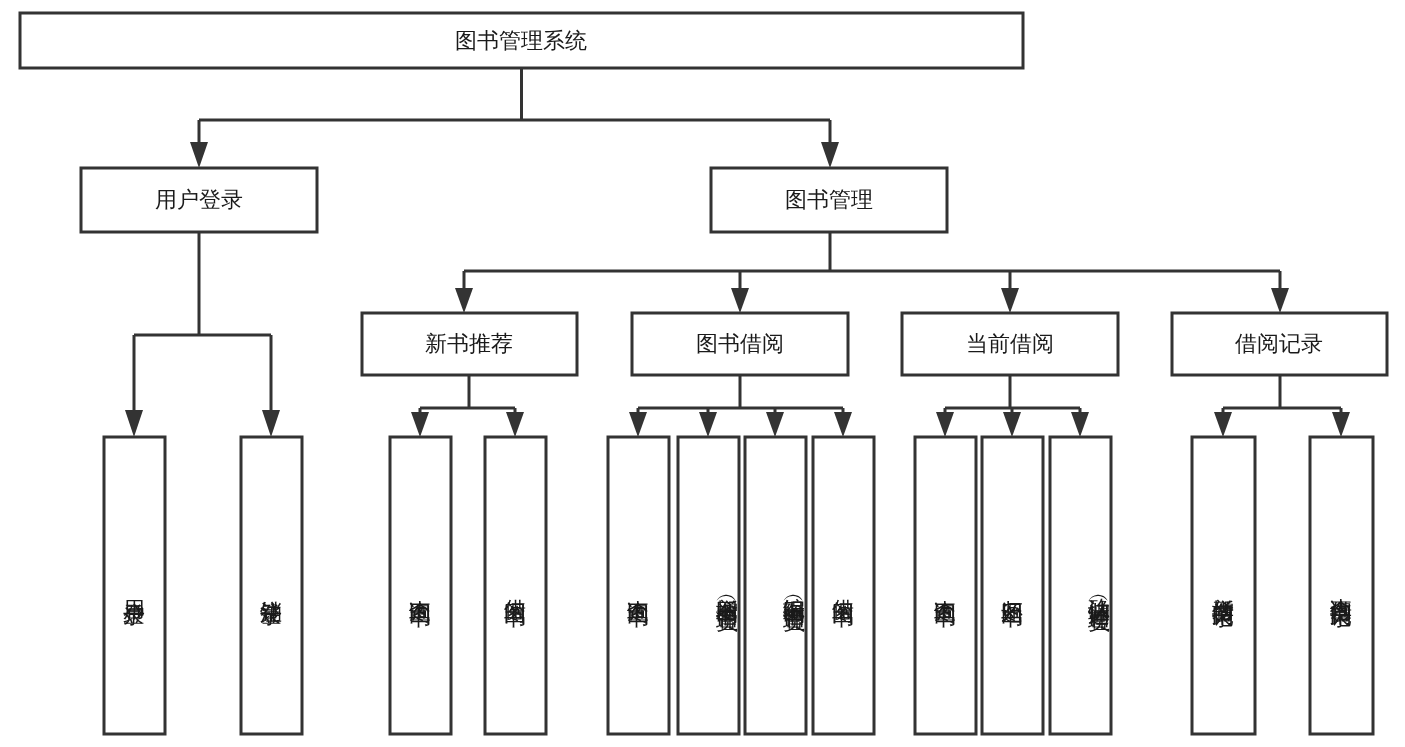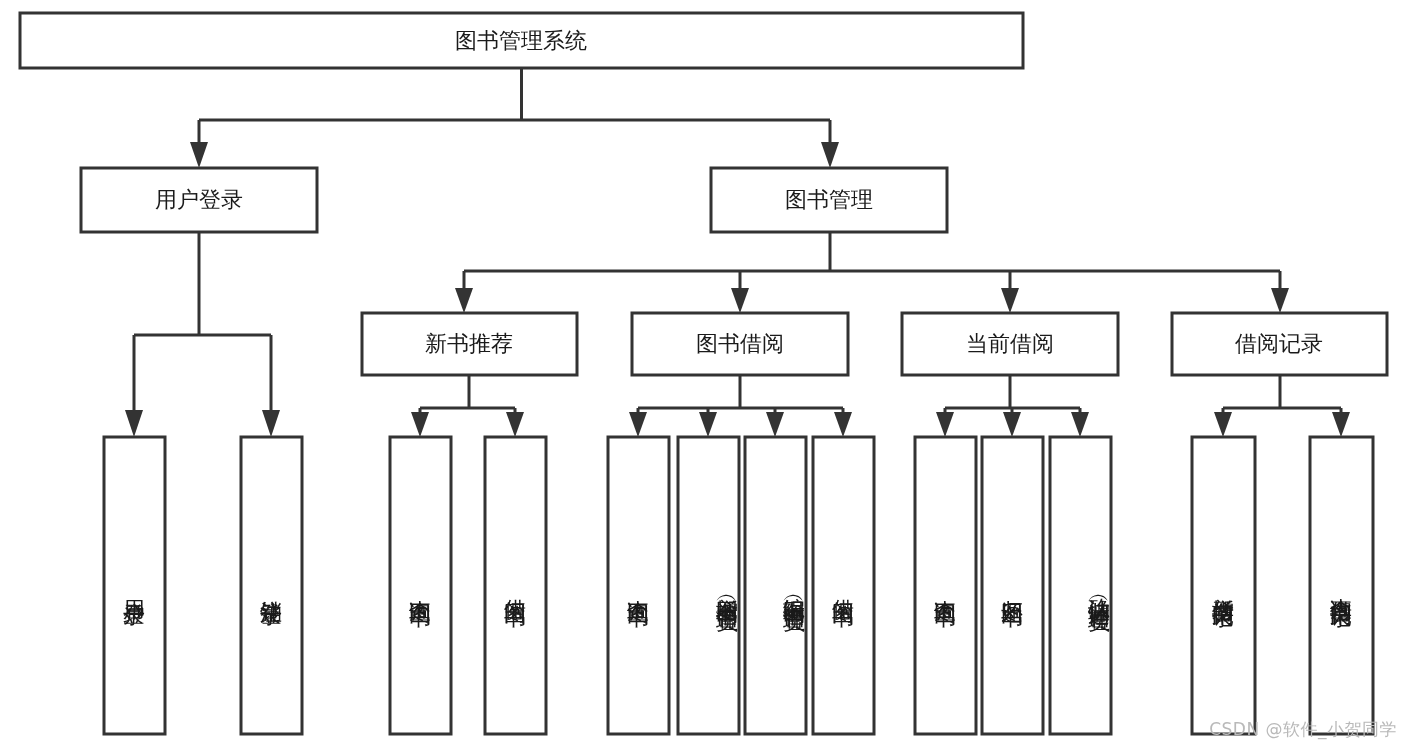--- a/index.html
+++ b/index.html
@@ -219,15 +219,14 @@
   <div class="leaf-label-wrap" style="left:608px; top:437px; width:61px; height:297px;">查询图书</div>
   <div class="leaf-label-wrap" style="left:678px; top:437px; width:61px; height:297px; align-items:flex-start; padding-top:6px; box-sizing:border-box;">新增图书（管理员）</div>
   <div class="leaf-label-wrap" style="left:745px; top:437px; width:61px; height:297px; align-items:flex-start; padding-top:6px; box-sizing:border-box;">编辑图书（管理员）</div>
   <div class="leaf-label-wrap" style="left:813px; top:437px; width:61px; height:297px;">借阅图书</div>
   <div class="leaf-label-wrap" style="left:915px; top:437px; width:61px; height:297px;">查询图书</div>
   <div class="leaf-label-wrap" style="left:982px; top:437px; width:61px; height:297px;">归还图书</div>
   <div class="leaf-label-wrap" style="left:1050px; top:437px; width:61px; height:297px; align-items:flex-start; padding-top:6px; box-sizing:border-box;">确认归还（管理员）</div>
   <div class="leaf-label-wrap" style="left:1192px; top:437px; width:63px; height:297px;">新增借阅记录</div>
   <div class="leaf-label-wrap" style="left:1310px; top:437px; width:63px; height:297px;">查询借阅记录</div>
 
-  <div class="watermark">CSDN @软件_小贺同学</div>
 
 </div>
 
 </body></html>

